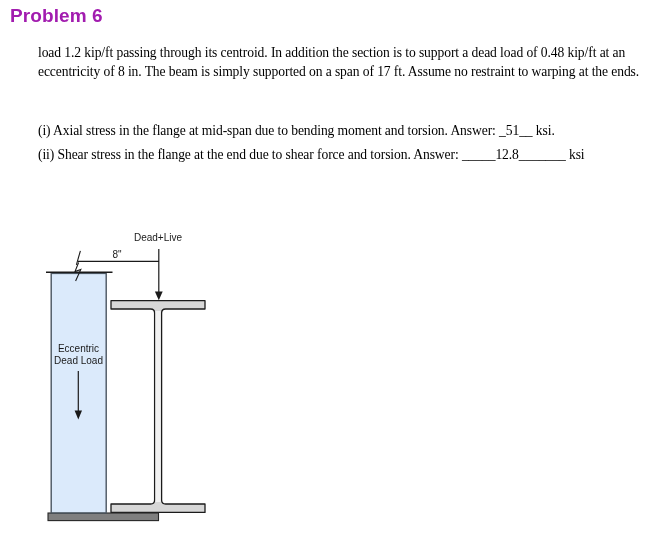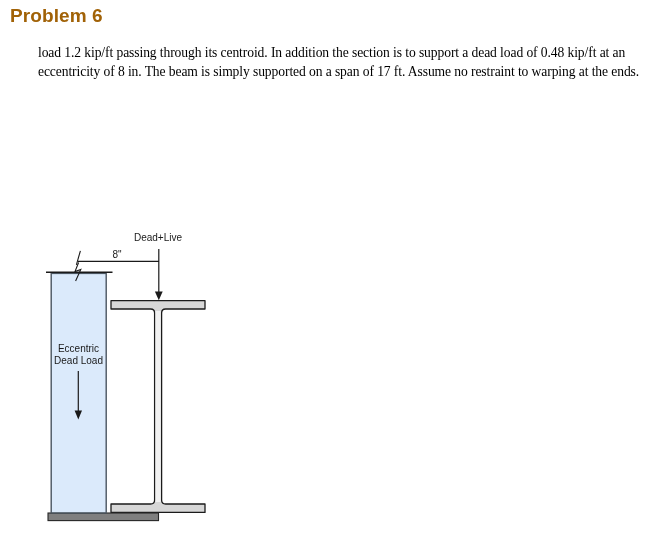--- a/index.html
+++ b/index.html
@@ -13,21 +13,21 @@
     color: #000000;
   }
   .title {
     position: absolute;
     left: 10px;
     top: 5px;
     font-family: "Liberation Sans", sans-serif;
     font-size: 19px;
     font-weight: 600;
     letter-spacing: 0.1px;
-    color: #a16207;
+    color: #a21caf;
     white-space: nowrap;
   }
   .paragraph {
     position: absolute;
     left: 38px;
     top: 43px;
     font-size: 13.6px;
     line-height: 19.4px;
     letter-spacing: -0.1px;
   }
@@ -60,20 +60,22 @@
 <div class="page">
 
   <div class="title">Problem 6</div>
 
   <div class="paragraph">
     <div class="line">load 1.2 kip/ft passing through its centroid. In addition the section is to support a dead load of 0.48 kip/ft at an</div>
     <div class="line">eccentricity of 8 in. The beam is simply supported on a span of 17 ft. Assume no restraint to warping at the ends.</div>
   </div>
 
   <div class="questions">
+    <div class="line">(i) Axial stress in the flange at mid-span due to bending moment and torsion. Answer: _51__ ksi.</div>
+    <div class="line">(ii) Shear stress in the flange at the end due to shear force and torsion. Answer: _____12.8_______ ksi</div>
   </div>
 
   <svg class="diagram" viewBox="0 225 240 310" width="240" height="310" xmlns="http://www.w3.org/2000/svg">
 
     <path d="M 111 300.6 H 205 V 309 H 165.6 Q 161.6 309 161.6 313 V 500 Q 161.6 504 165.6 504 H 205 V 512.4 H 111 V 504 H 150.6 Q 154.6 504 154.6 500 V 313 Q 154.6 309 150.6 309 H 111 Z" fill="#d7d7d7" stroke="#1b1b1b" stroke-width="1.3" stroke-linejoin="round"></path>
     <rect x="155.5" y="311" width="5.2" height="191" fill="#f1f1f1"></rect>
 
     <rect x="48" y="513" width="110.5" height="7.6" fill="#7f7f7f" stroke="#262626" stroke-width="1.1"></rect>
 
     <rect x="51.2" y="273.4" width="55" height="239.5" fill="#dbeafb" stroke="#4a5560" stroke-width="1.4"></rect>

